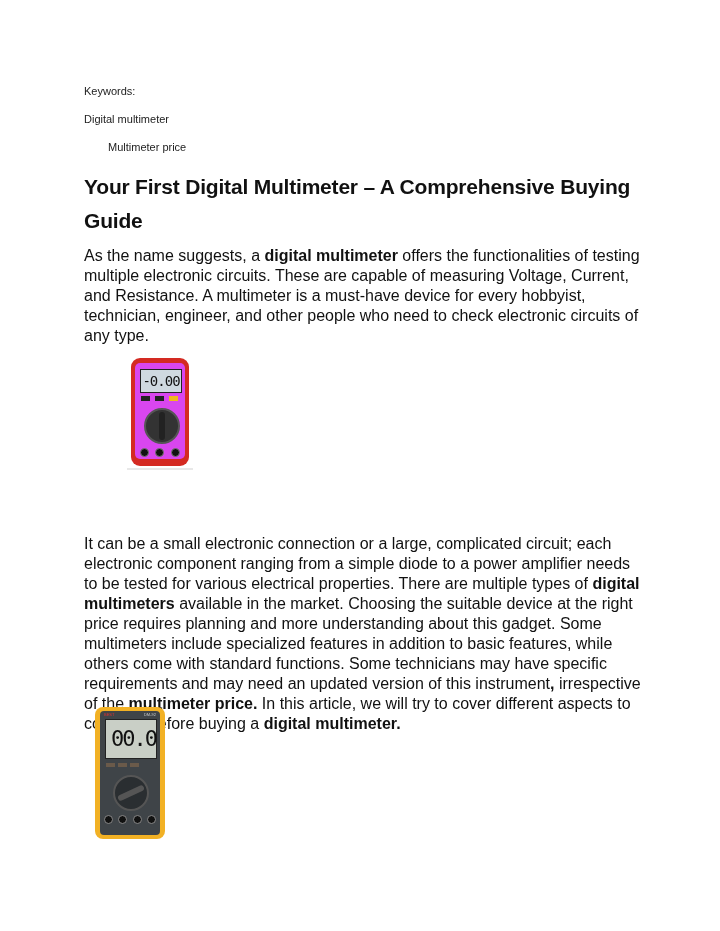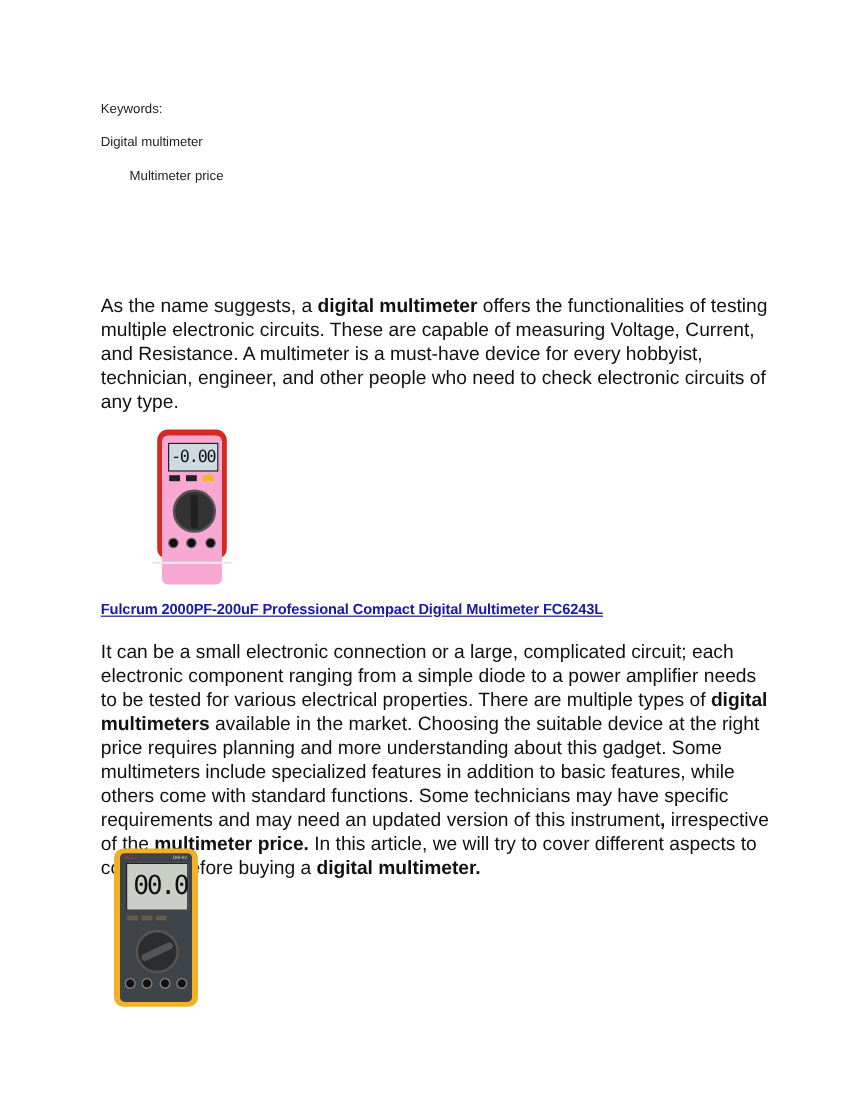--- a/index.html
+++ b/index.html
@@ -8,21 +8,21 @@
   .page { position: absolute; left: 0; top: 0; width: 720px; height: 931px; }
   .kw { position: absolute; left: 84px; font-size: 11px; color: #222; }
   .title { position: absolute; left: 84px; top: 170px; width: 580px; font-size: 21px; font-weight: bold; line-height: 34px; color: #111; letter-spacing: -0.2px; }
   .para { position: absolute; left: 84px; width: 560px; font-size: 16px; line-height: 20px; color: #111; }
   .para b { font-weight: bold; }
   .link { position: absolute; left: 84px; top: 501px; font-size: 12.2px; font-weight: bold; color: #1a1aa6; text-decoration: underline; letter-spacing: -0.1px; }
 
   
   .mm1 { position: absolute; left: 131px; top: 358px; width: 58px; height: 112px; }
   .mm1 .body { position: absolute; left: 0; top: 0; width: 58px; height: 108px; background: #d42a22; border-radius: 9px; }
-  .mm1 .inner { position: absolute; left: 4px; top: 5px; width: 50px; height: 124px; background: #f9a8d4; border-radius: 5px; }
+  .mm1 .inner { position: absolute; left: 4px; top: 5px; width: 50px; height: 96px; background: #d946ef; border-radius: 5px; }
   .mm1 .lcd { position: absolute; left: 5px; top: 6px; width: 40px; height: 22px; background: #cfd9e0; border: 1px solid #222; font-family: "DejaVu Sans Mono", monospace; font-size: 14px; line-height: 22px; text-align: center; color: #111; letter-spacing: -1px; }
   .mm1 .btnrow { position: absolute; left: 6px; top: 33px; width: 38px; height: 5px; }
   .mm1 .btn { position: absolute; top: 0; width: 9px; height: 5px; background: #222; }
   .mm1 .btn.yellow { background: #f0b81c; }
   .mm1 .dial { position: absolute; left: 9px; top: 45px; width: 32px; height: 32px; border-radius: 50%; background: #333; border: 2px solid #555; }
   .mm1 .knob { position: absolute; left: 13px; top: 2px; width: 6px; height: 28px; background: #222; border-radius: 3px; }
   .mm1 .jack { position: absolute; top: 85px; width: 7px; height: 7px; border-radius: 50%; background: #111; border: 1px solid #777; }
   .mm1 .shadow { position: absolute; left: -4px; top: 110px; width: 66px; height: 2px; background: #e8e8e8; }
 
   
@@ -39,20 +39,21 @@
 </style>
 </head>
 <body>
 
 <div class="page">
 
   <div class="kw" style="top:85px;">Keywords:</div>
   <div class="kw" style="top:113px;">Digital multimeter</div>
   <div class="kw" style="top:141px;padding-left:24px;">Multimeter price</div>
 
+  <h1 class="title" style="margin:0;">Your First Digital Multimeter – A Comprehensive Buying Guide</h1>
 
   <p class="para" style="top:246px; margin:0;"><span>As the name suggests, a </span><b>digital multimeter</b><span> offers the functionalities of testing multiple electronic circuits. These are capable of measuring Voltage, Current, and Resistance. A multimeter is a must-have device for every hobbyist, technician, engineer, and other people who need to check electronic circuits of any type.</span></p>
 
   <div class="mm1">
     <div class="body"></div>
     <div class="inner">
       <div class="lcd">-0.00</div>
       <div class="btnrow">
         <div class="btn" style="left:0;"></div>
         <div class="btn" style="left:14px;"></div>
@@ -61,21 +62,20 @@
       <div class="dial">
           <div class="knob"></div>
         </div>
       <div class="jack" style="left:5px;"></div>
       <div class="jack" style="left:20px;"></div>
       <div class="jack" style="left:36px;"></div>
     </div>
     <div class="shadow"></div>
   </div>
 
-  <a class="link" href="#">Fulcrum 2000PF-200uF Professional Compact Digital Multimeter FC6243L</a>
 
   <p class="para" style="top:534px; margin:0;"><span>It can be a small electronic connection or a large, complicated circuit; each electronic component ranging from a simple diode to a power amplifier needs to be tested for various electrical properties. There are multiple types of </span><b>digital multimeters</b><span> available in the market. Choosing the suitable device at the right price requires planning and more understanding about this gadget. Some multimeters include specialized features in addition to basic features, while others come with standard functions. Some technicians may have specific requirements and may need an updated version of this instrument</span><b>,</b><span> irrespective of the </span><b>multimeter price.</b><span> In this article, we will try to cover different aspects to consider before buying a </span><b>digital multimeter.</b></p>
 
   <div class="mm2">
     <div class="body"></div>
     <div class="inner">
       <div class="brand">BEST</div>
       <div class="model">DM-92</div>
       <div class="lcd">00.0</div>
       <div class="btn" style="left:6px;"></div>

